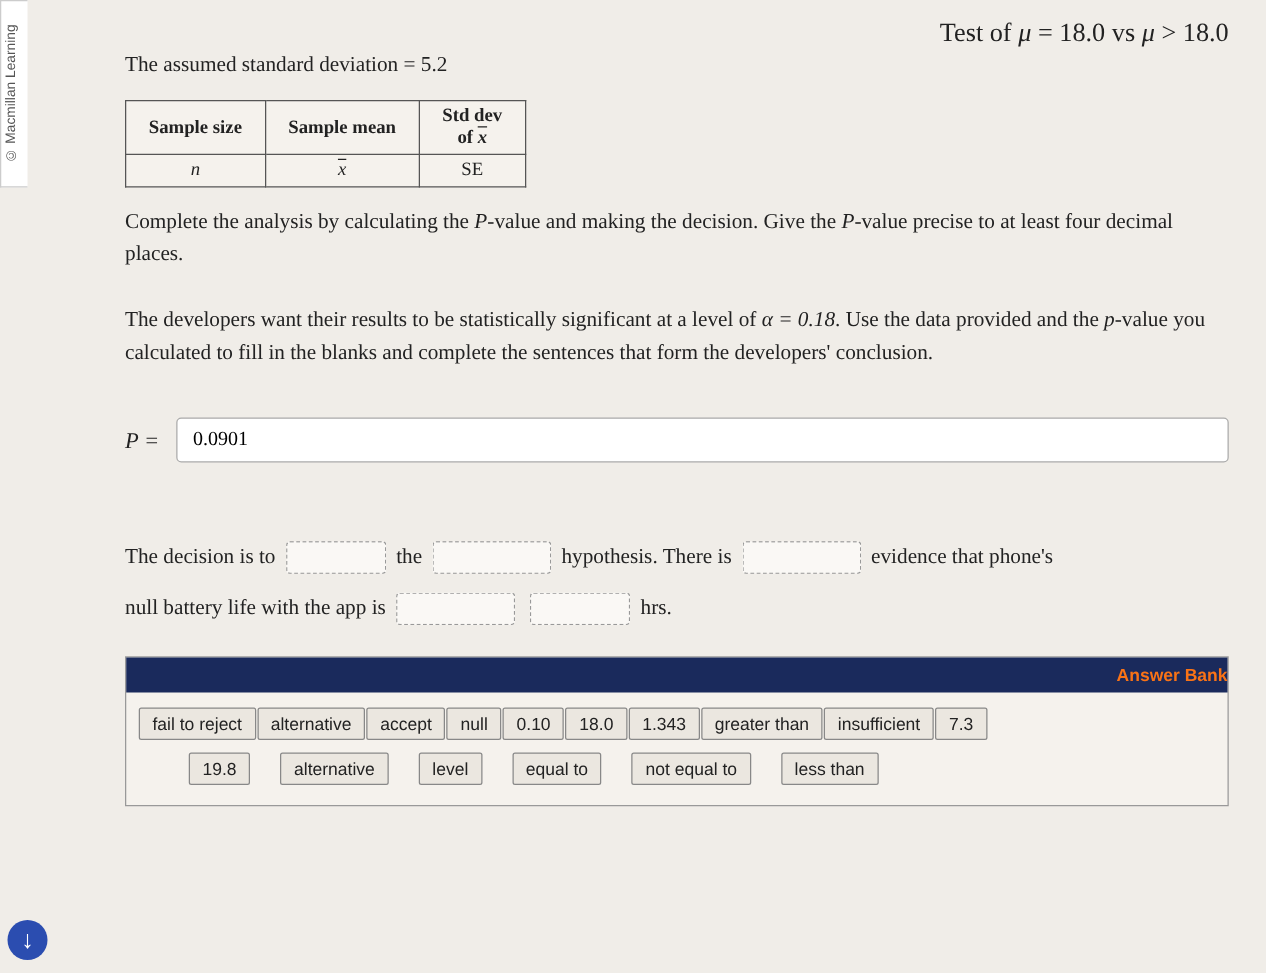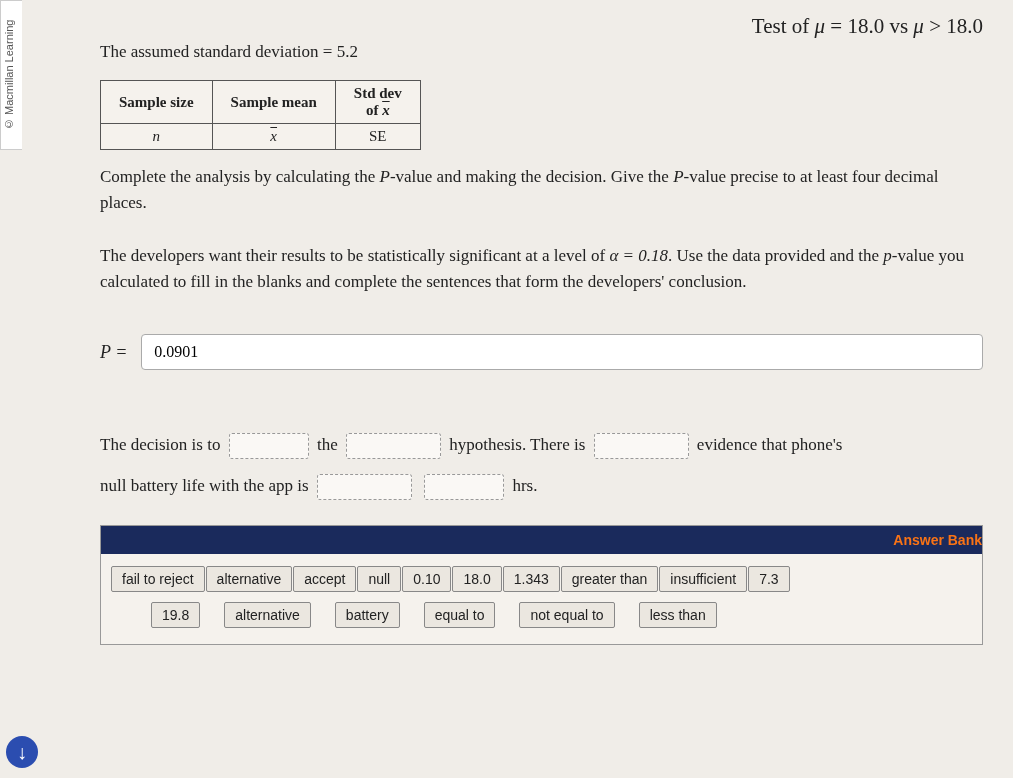--- a/index.html
+++ b/index.html
@@ -200,21 +200,21 @@
           <span class="chip">0.10</span>
           <span class="chip">18.0</span>
           <span class="chip">1.343</span>
           <span class="chip">greater than</span>
           <span class="chip">insufficient</span>
           <span class="chip">7.3</span>
         </div>
       <div class="bank-row" id="row2" style="padding-left:40px;gap:24px;">
           <span class="chip">19.8</span>
           <span class="chip">alternative</span>
-          <span class="chip">battery</span>
+          <span class="chip">level</span>
           <span class="chip">equal to</span>
           <span class="chip">not equal to</span>
           <span class="chip">less than</span>
         </div>
     </div>
   </div>
 
 </div>
 
 <button class="scroll-btn">

